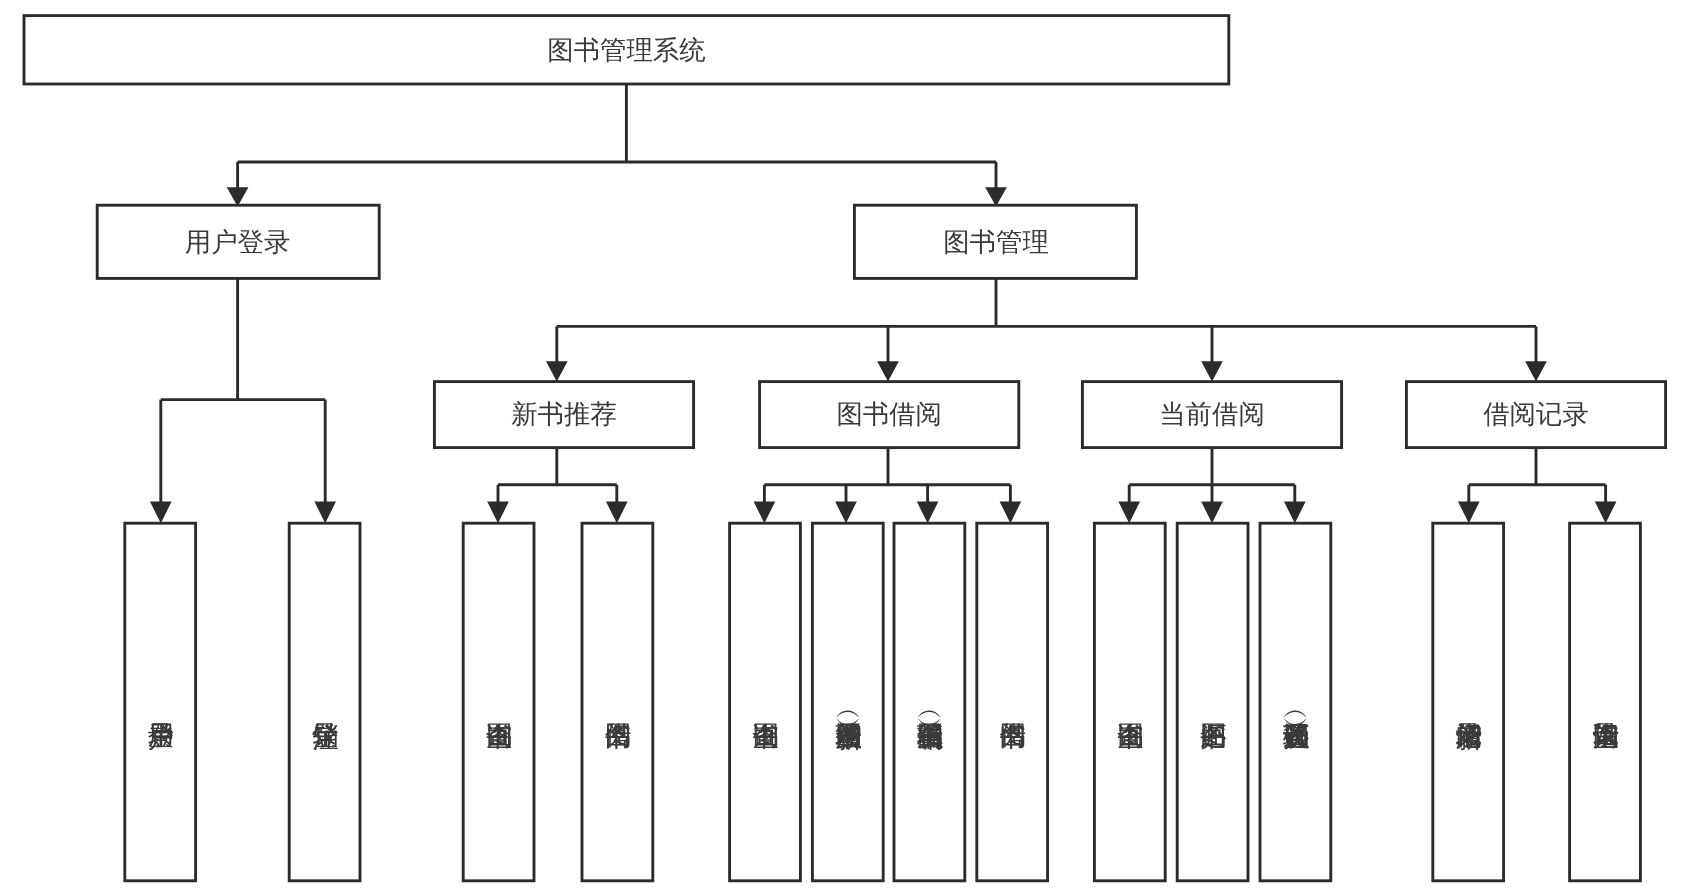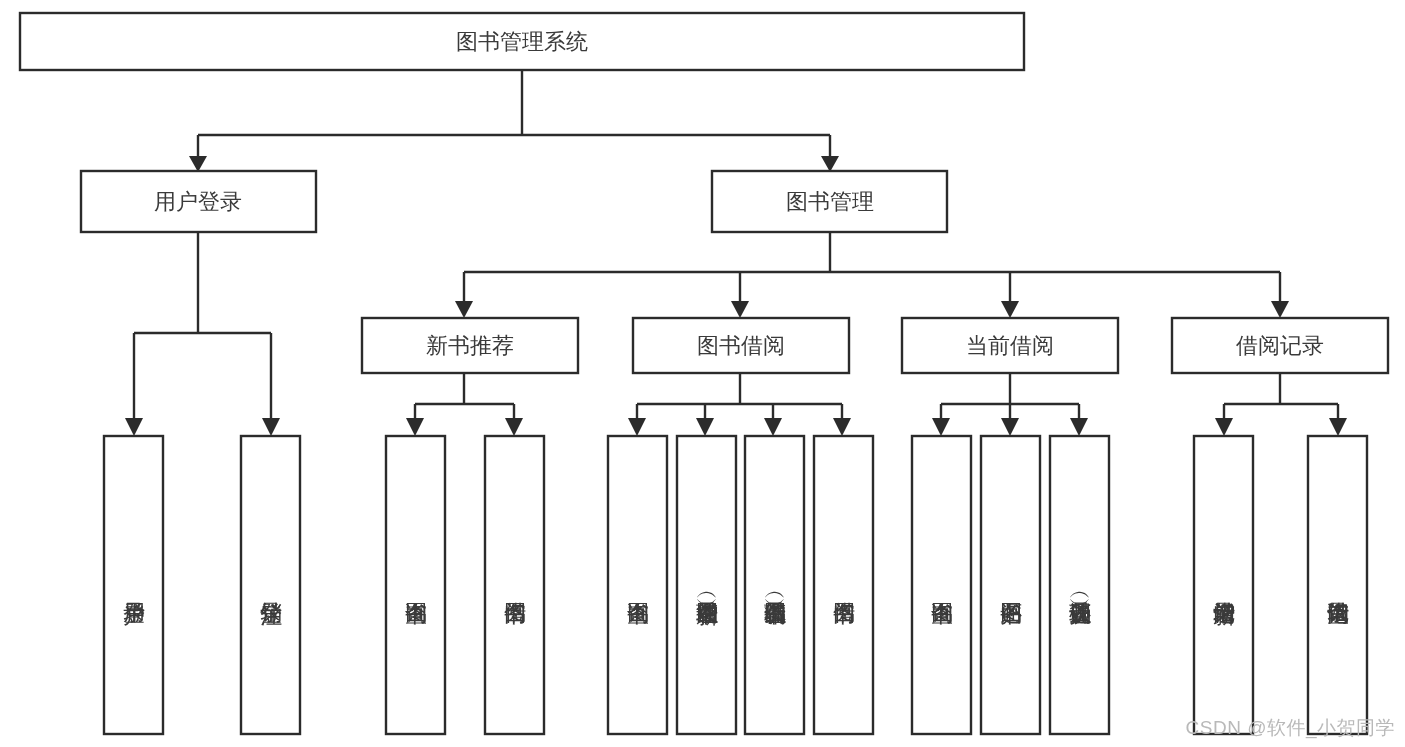--- a/index.html
+++ b/index.html
@@ -249,15 +249,14 @@
       <text class="node-label-vertical" x="1223" y="585">新增借阅记录</text>
     </g>
 
     <g>
       <rect class="node-box" x="1308" y="436" width="59" height="298"></rect>
       <text class="node-label-vertical" x="1337" y="585">查询借阅记录</text>
     </g>
 
   </svg>
 
-  <div class="watermark">CSDN @软件_小贺同学</div>
 
 </div>
 
 </body></html>

